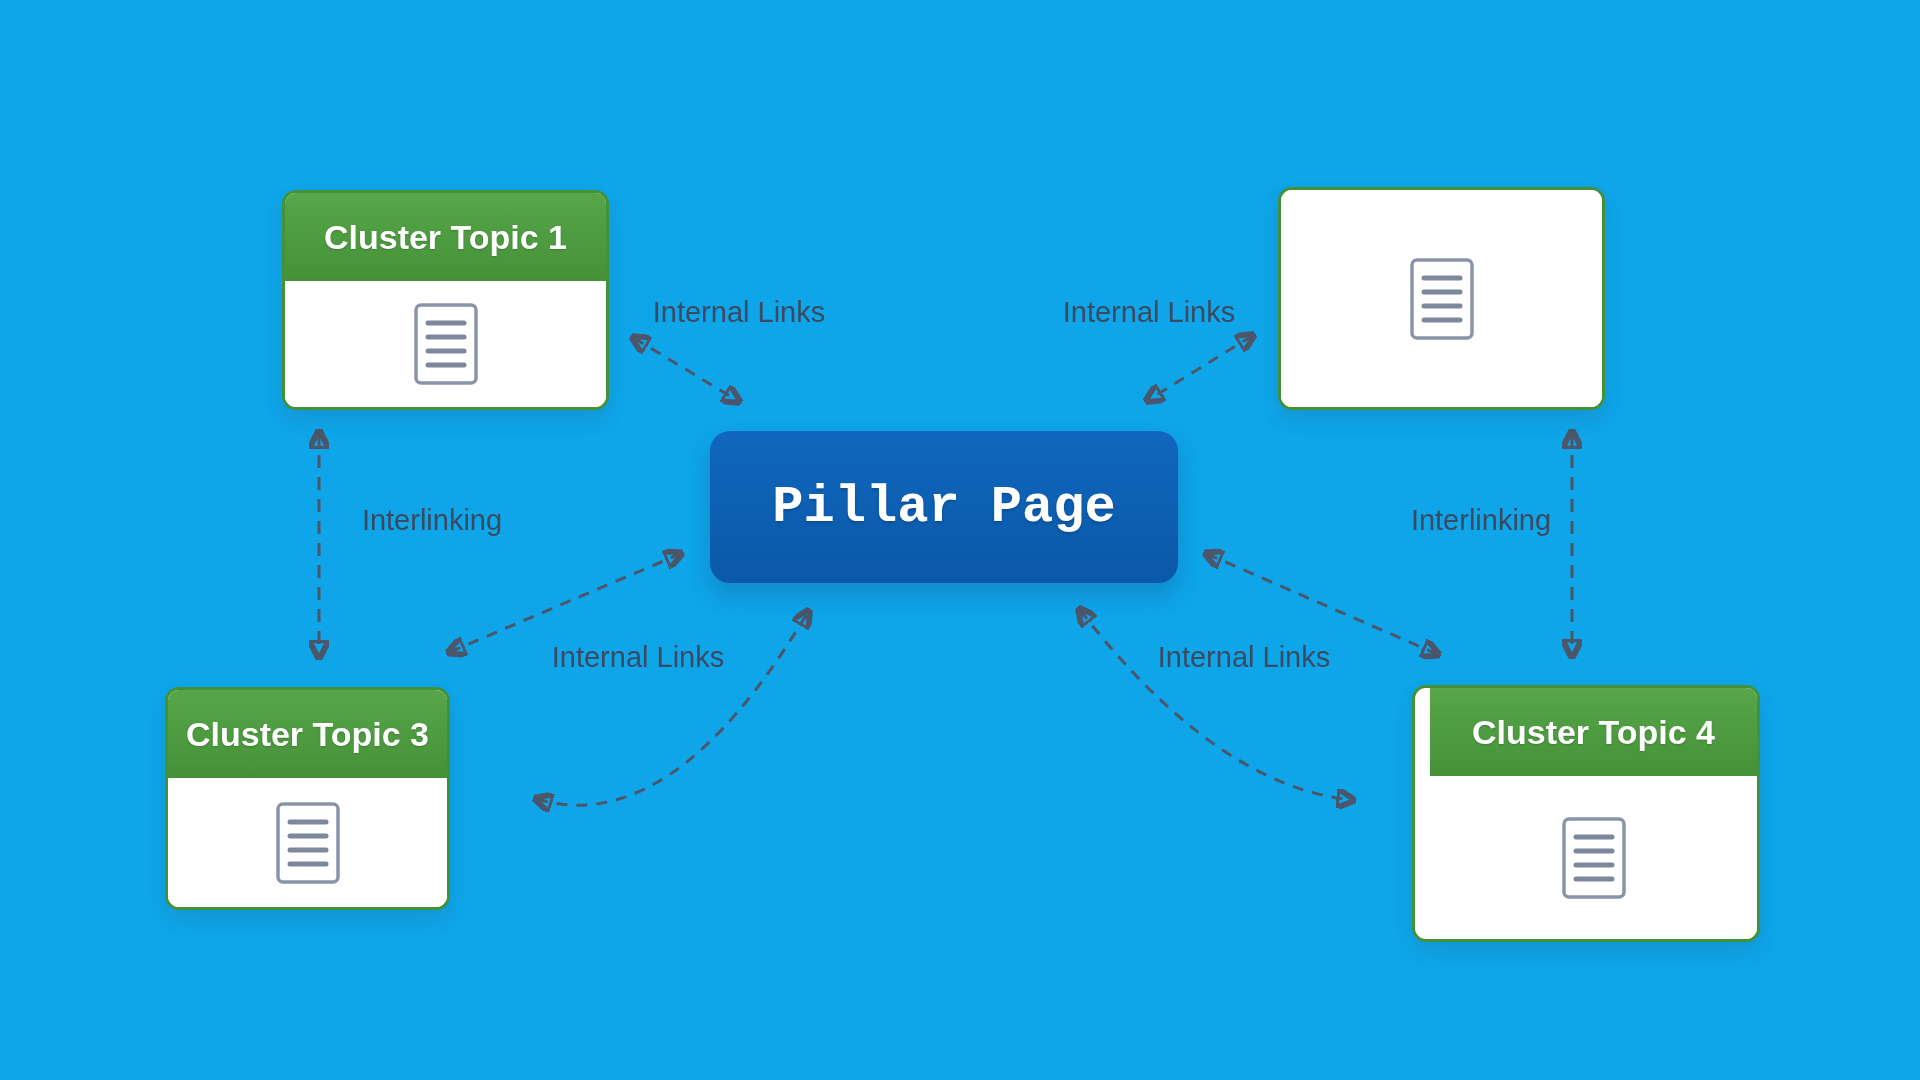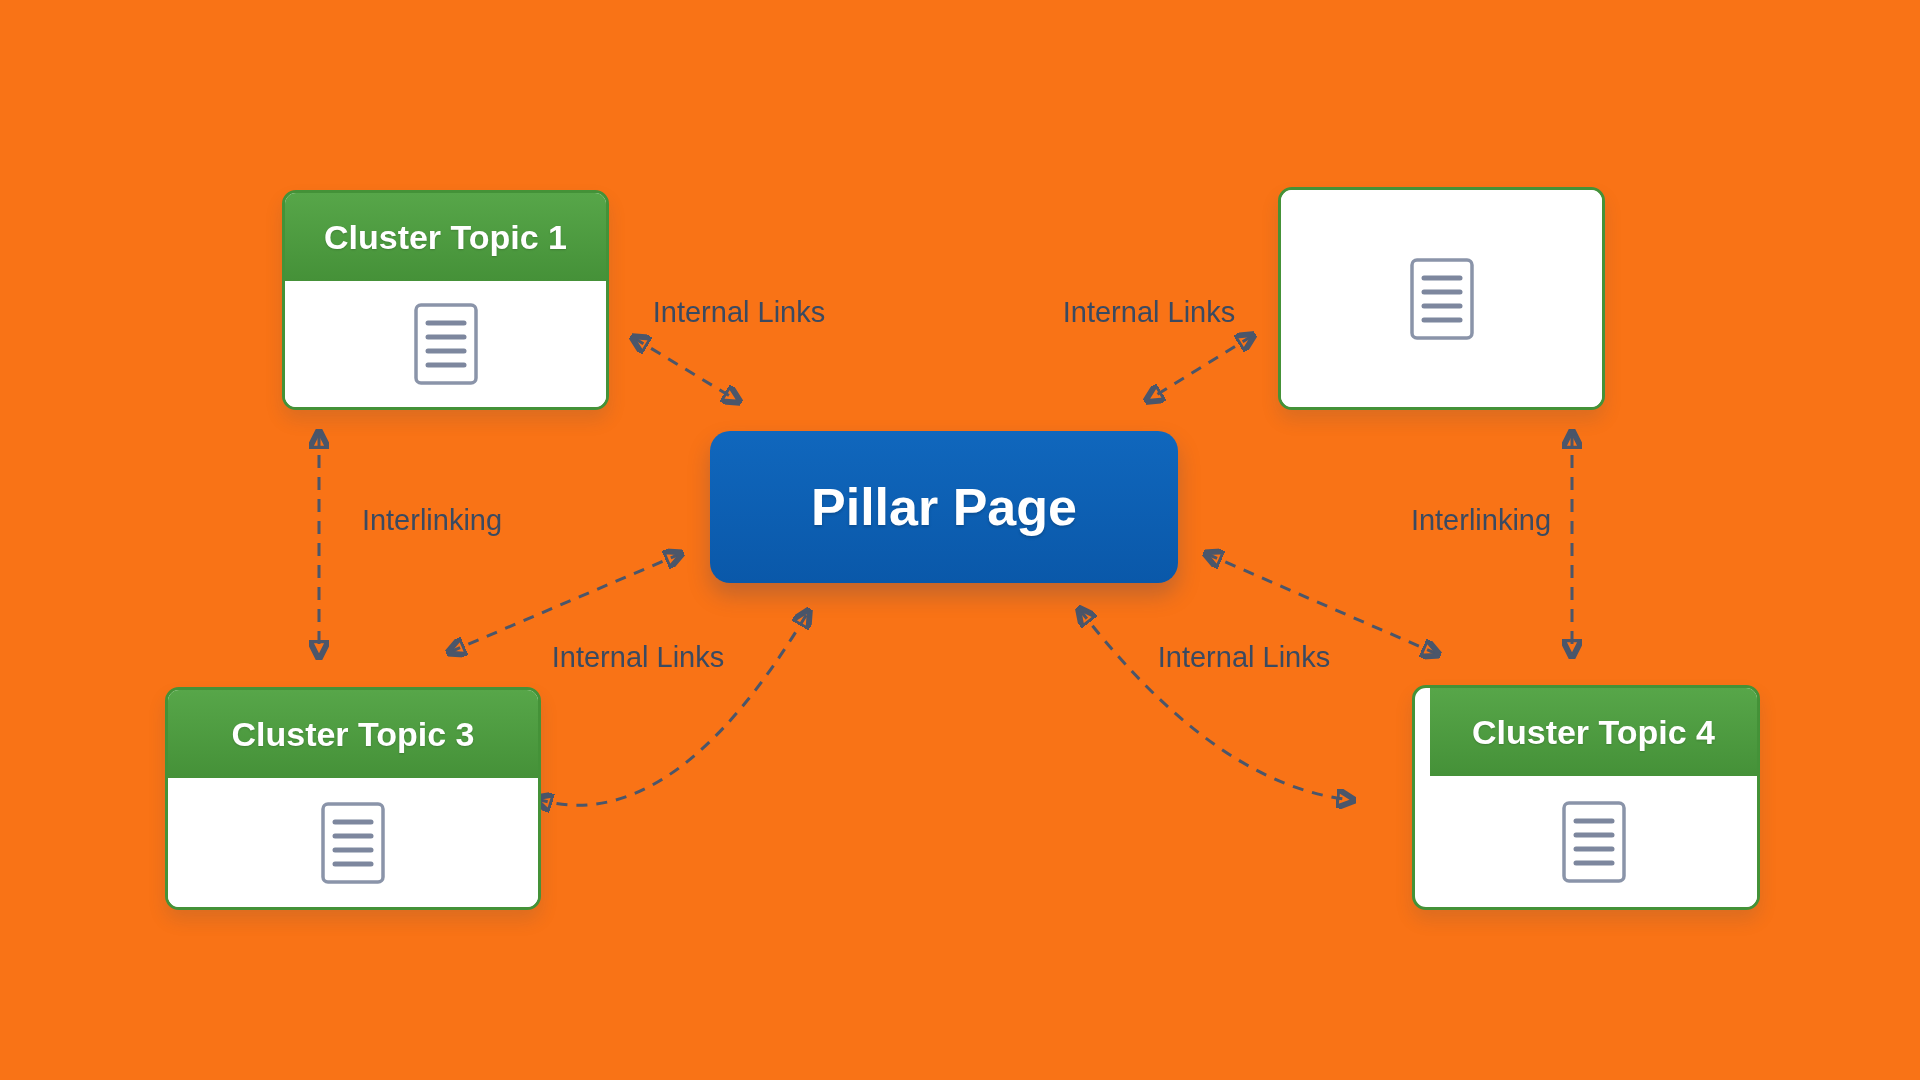--- a/index.html
+++ b/index.html
@@ -1,19 +1,19 @@
 <!DOCTYPE html>
 <html><head>
 <meta charset="utf-8">
 <style>
   html,body{margin:0;padding:0;background:#ffffff;}
   .canvas{
     position:relative;
     width:1920px;height:1080px;
-    background:#f97316;
+    background:#0ea5e9;
     font-family:"Liberation Sans",sans-serif;
     overflow:hidden;
   }
   .arrows{position:absolute;left:0;top:0;width:1920px;height:1080px;}
   .arrows path{fill:none;stroke:#4b566a;stroke-width:3;}
   .dash-diag{stroke-dasharray:11 9;}
   .dash-vert{stroke-dasharray:13 9;}
 
   .cluster{
     position:absolute;
@@ -44,20 +44,21 @@
     left:710px;top:431px;width:468px;height:152px;
     background:linear-gradient(180deg,#1067bd 0%,#0a58a9 100%);
     border-radius:20px;
     display:flex;align-items:center;justify-content:center;
     box-shadow:0 12px 22px rgba(30,60,110,0.25);
     box-sizing:border-box;
   }
   .pillar span{
     color:#ffffff;font-weight:bold;font-size:52px;white-space:nowrap;
     text-shadow:0 2px 3px rgba(0,0,0,0.18);
+    font-family:Liberation Mono, monospace;
   }
   .conn-label{
     position:absolute;
     transform:translate(-50%,-50%);
     color:#3a4a61;font-weight:normal;font-size:29px;
     white-space:nowrap;
   }
 </style>
 </head>
 <body>
@@ -100,36 +101,36 @@
       <svg width="64" height="82" viewBox="0 0 64 82">
         <rect x="2" y="2" width="60" height="78" rx="5" fill="#ffffff" stroke="#8a94a9" stroke-width="3.5"></rect>
         <line x1="14" y1="20" x2="50" y2="20" stroke="#7d879e" stroke-width="5" stroke-linecap="round"></line>
         <line x1="14" y1="34" x2="50" y2="34" stroke="#7d879e" stroke-width="5" stroke-linecap="round"></line>
         <line x1="14" y1="48" x2="50" y2="48" stroke="#7d879e" stroke-width="5" stroke-linecap="round"></line>
         <line x1="14" y1="62" x2="50" y2="62" stroke="#7d879e" stroke-width="5" stroke-linecap="round"></line>
       </svg>
     </div>
   </div>
 
-  <div class="cluster" style="left:165px;top:687px;width:376px;height:223px;">
+  <div class="cluster" style="left:165px;top:687px;width:285px;height:223px;">
     <div class="cluster-header">
       <span>Cluster Topic 3</span>
     </div>
     <div class="cluster-body">
       <svg width="64" height="82" viewBox="0 0 64 82">
         <rect x="2" y="2" width="60" height="78" rx="5" fill="#ffffff" stroke="#8a94a9" stroke-width="3.5"></rect>
         <line x1="14" y1="20" x2="50" y2="20" stroke="#7d879e" stroke-width="5" stroke-linecap="round"></line>
         <line x1="14" y1="34" x2="50" y2="34" stroke="#7d879e" stroke-width="5" stroke-linecap="round"></line>
         <line x1="14" y1="48" x2="50" y2="48" stroke="#7d879e" stroke-width="5" stroke-linecap="round"></line>
         <line x1="14" y1="62" x2="50" y2="62" stroke="#7d879e" stroke-width="5" stroke-linecap="round"></line>
       </svg>
     </div>
   </div>
 
-  <div class="cluster" style="left:1412px;top:685px;width:348px;height:225px;padding-left:15px;">
+  <div class="cluster" style="left:1412px;top:685px;width:348px;height:257px;padding-left:15px;">
     <div class="cluster-header">
       <span>Cluster Topic 4</span>
     </div>
     <div class="cluster-body">
       <svg width="64" height="82" viewBox="0 0 64 82">
         <rect x="2" y="2" width="60" height="78" rx="5" fill="#ffffff" stroke="#8a94a9" stroke-width="3.5"></rect>
         <line x1="14" y1="20" x2="50" y2="20" stroke="#7d879e" stroke-width="5" stroke-linecap="round"></line>
         <line x1="14" y1="34" x2="50" y2="34" stroke="#7d879e" stroke-width="5" stroke-linecap="round"></line>
         <line x1="14" y1="48" x2="50" y2="48" stroke="#7d879e" stroke-width="5" stroke-linecap="round"></line>
         <line x1="14" y1="62" x2="50" y2="62" stroke="#7d879e" stroke-width="5" stroke-linecap="round"></line>

